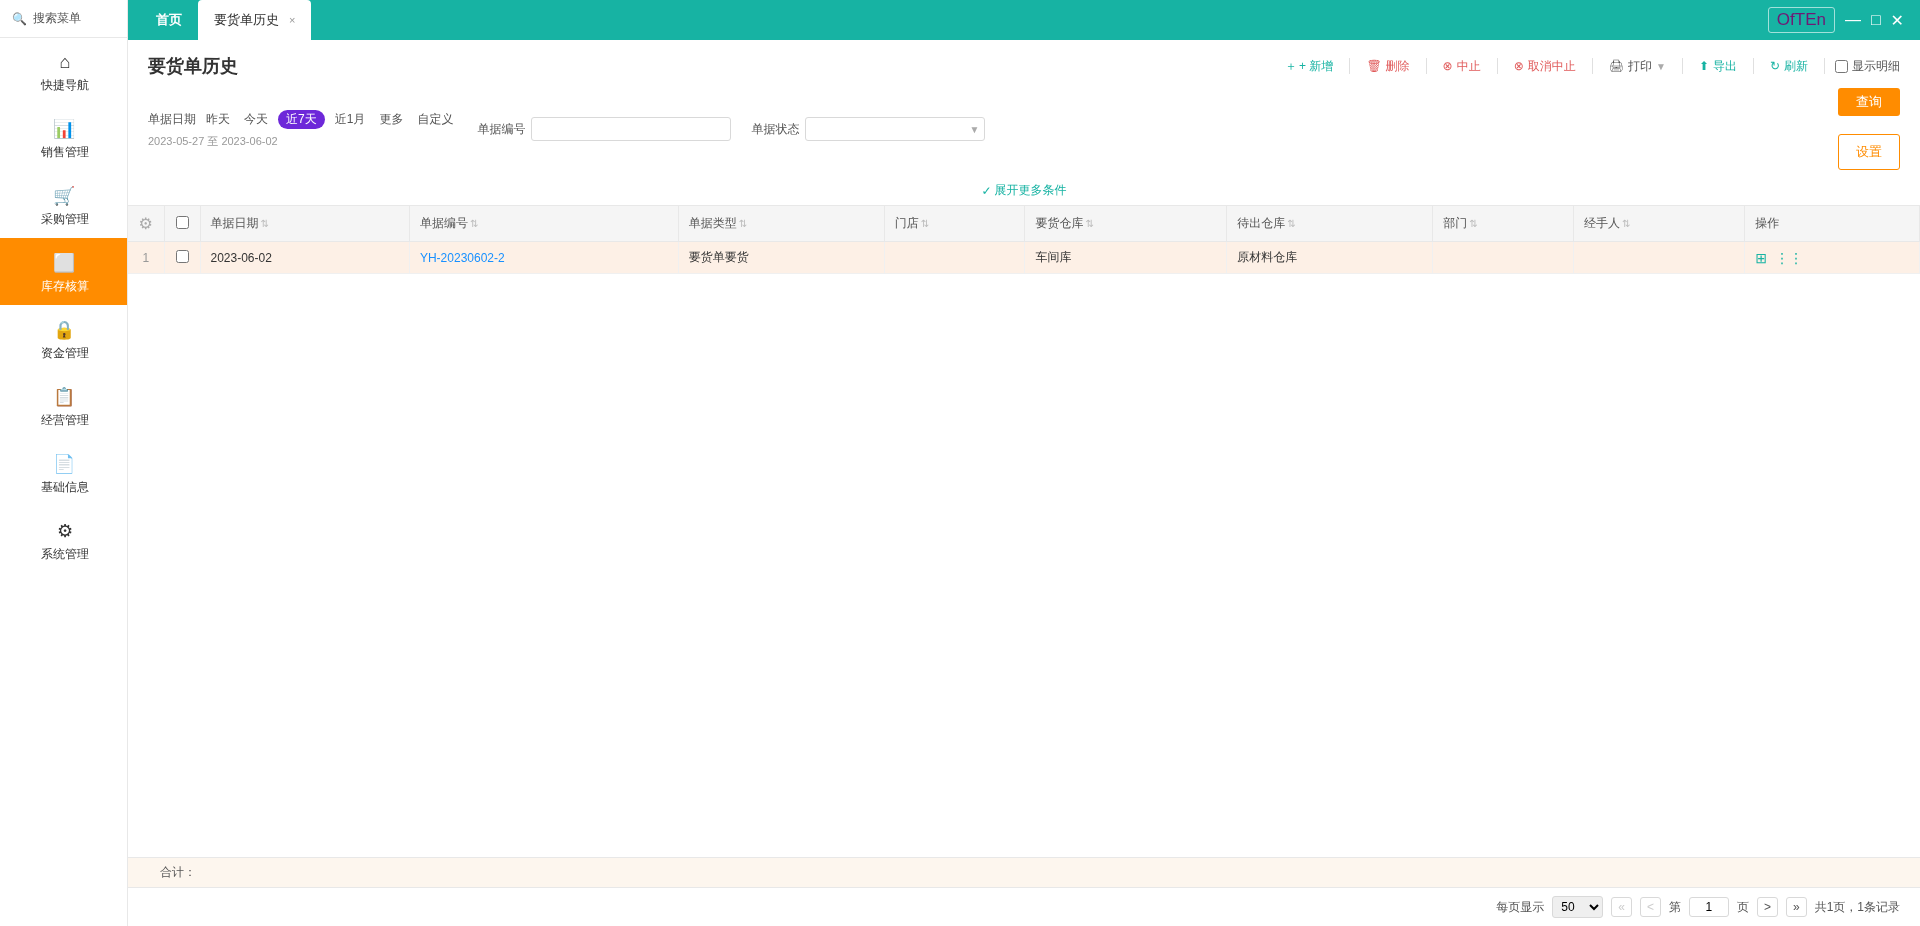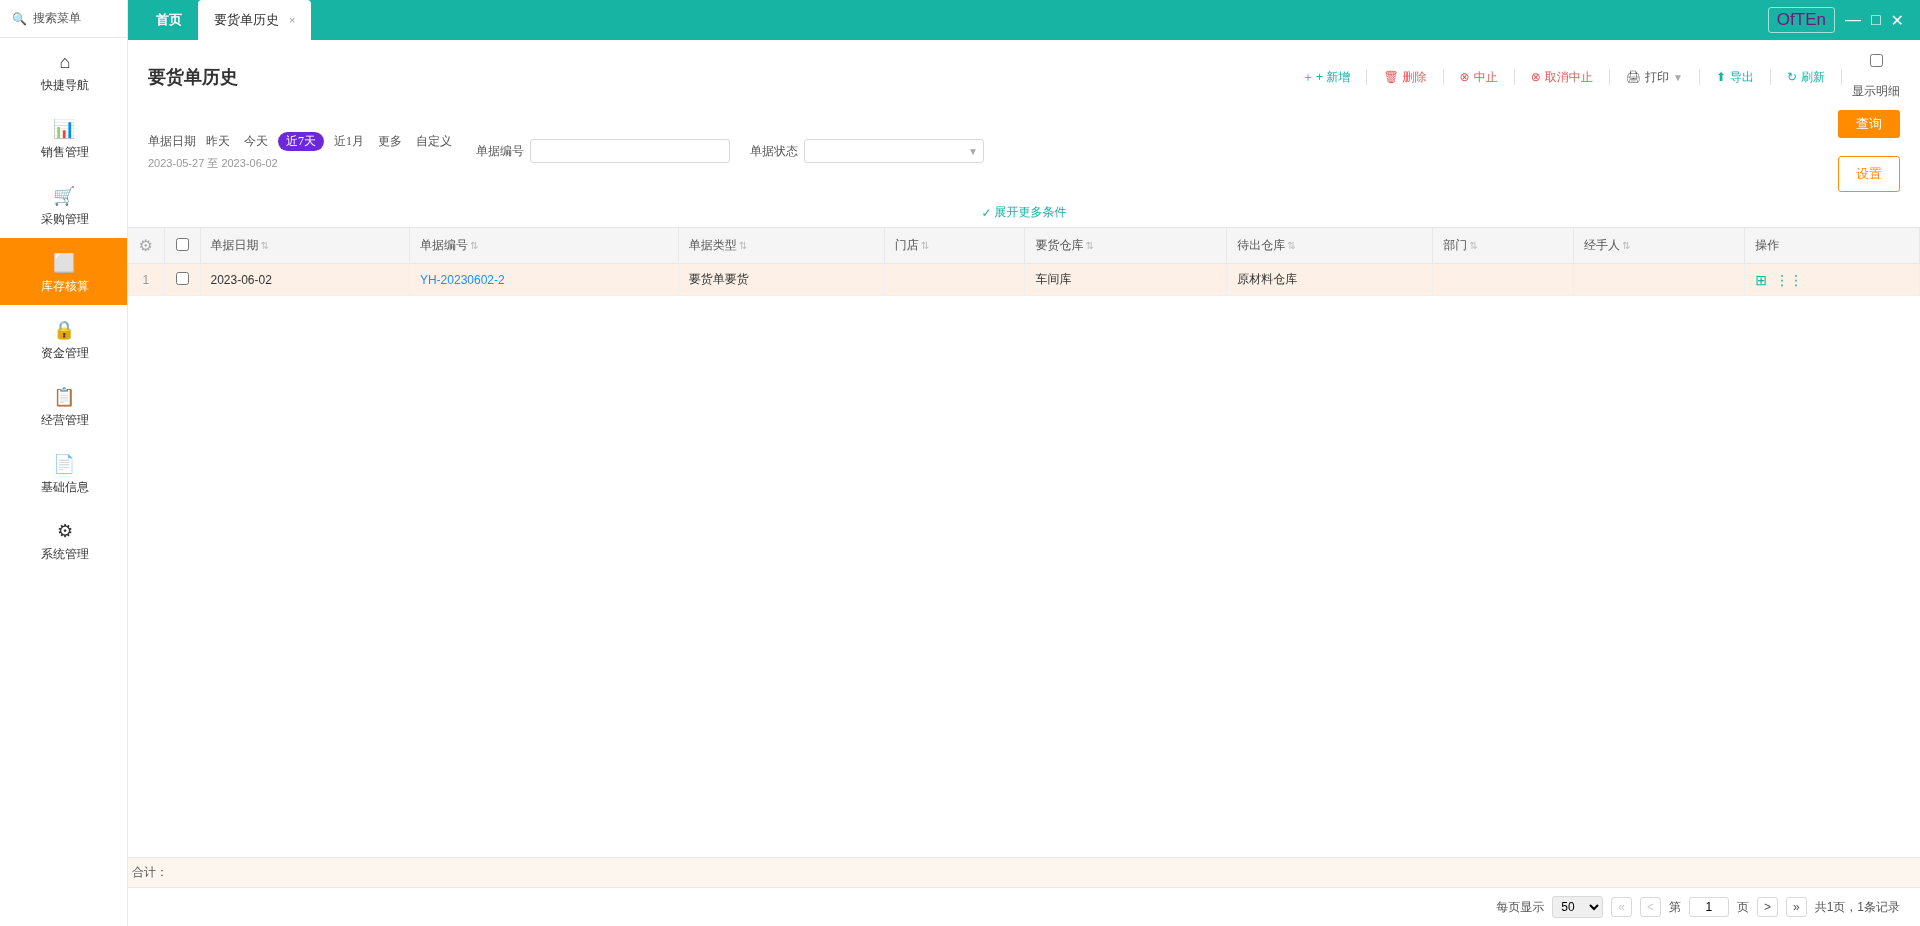--- a/index.html
+++ b/index.html
@@ -134,21 +134,21 @@
       padding: 3px 6px;
       border-radius: 3px;
     }
     .btn-add { color: #17b3a3; }
     .btn-del { color: #e05a5a; }
     .btn-stop { color: #e05a5a; }
     .btn-cancel { color: #e05a5a; }
     .btn-print { color: #555; }
     .btn-export { color: #17b3a3; }
     .btn-refresh { color: #17b3a3; }
-    .show-detail-label { font-size: 12px; color: #555; display: flex; align-items: center; gap: 16px; flex-direction: column; }
+    .show-detail-label { font-size: 12px; color: #555; display: flex; align-items: center; gap: 4px; }
     .query-btn {
       background: #ff8c00;
       color: #fff;
       border: none;
       padding: 5px 18px;
       border-radius: 3px;
       cursor: pointer;
       font-size: 13px;
     }
     .setting-btn {
@@ -173,21 +173,20 @@
       margin-bottom: 8px;
     }
     .filter-label { font-size: 12px; color: #555; white-space: nowrap; }
     .date-shortcuts { display: flex; align-items: center; gap: 6px; }
     .date-shortcut {
       font-size: 12px;
       color: #555;
       cursor: pointer;
       padding: 1px 4px;
       border-radius: 3px;
-      font-family: Liberation Serif, serif;
     }
     .date-shortcut.active {
       background: #6d28d9;
       color: #fff;
       border-radius: 10px;
       padding: 1px 8px;
     }
     .date-range { font-size: 11px; color: #999; margin-top: 2px; }
     .filter-input {
       border: 1px solid #d9d9d9;
@@ -285,21 +284,21 @@
     tbody td:first-child { text-align: center; color: #999; }
     tbody td:nth-child(2) { text-align: center; }
     .link { color: #1890ff; cursor: pointer; text-decoration: none; }
     .action-icons { display: flex; gap: 8px; align-items: center; }
     .action-icon { font-size: 14px; cursor: pointer; color: #17b3a3; }
 
     
     .table-footer {
       background: #fdf6ee;
       border-top: 1px solid #e8e8e8;
-      padding: 6px 4px;
+      padding: 6px 32px;
       font-size: 12px;
       color: #555;
       flex-shrink: 0;
       display: flex;
       align-items: center;
       gap: 20px;
     }
 
     
     .pagination {

